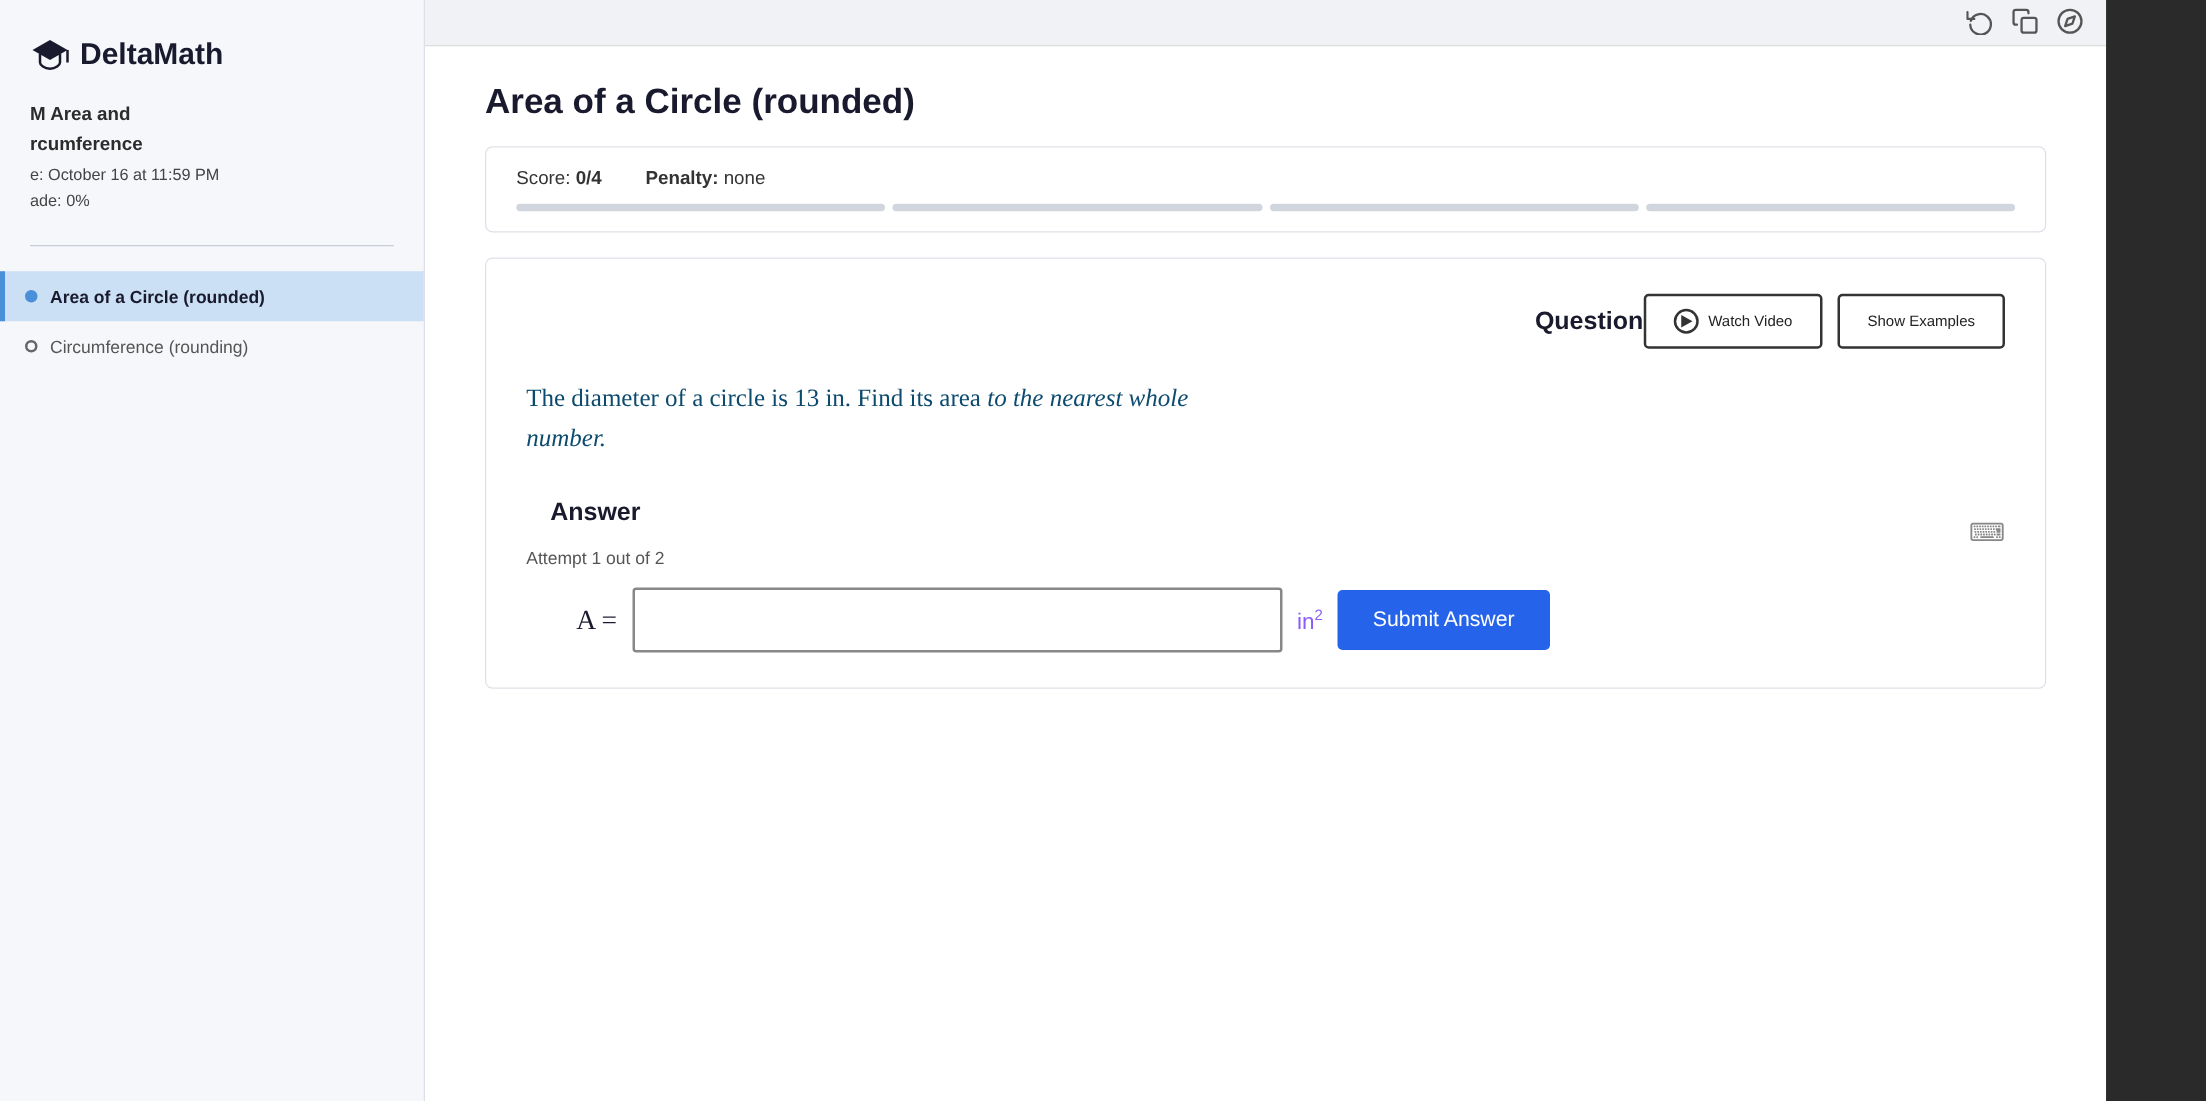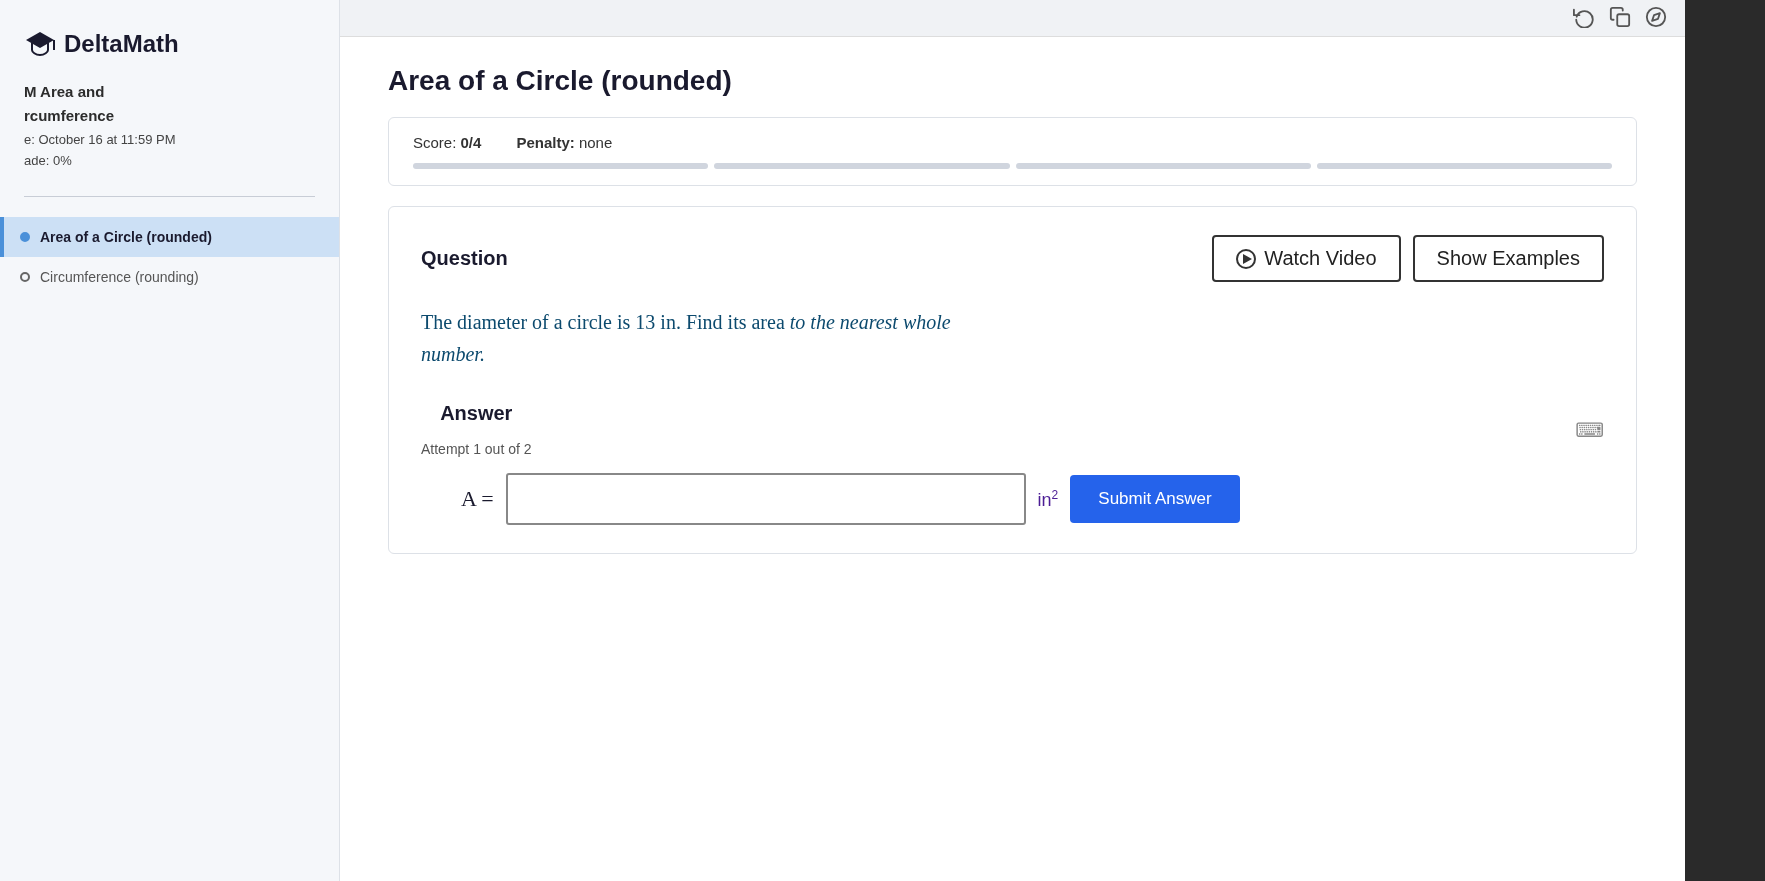--- a/index.html
+++ b/index.html
@@ -181,21 +181,21 @@
       margin: 0 48px 20px 48px;
       border: 1px solid #dde1e7;
       border-radius: 6px;
       padding: 28px 32px;
       background: #fff;
     }
 
     .question-header {
       display: flex;
       align-items: center;
-      justify-content: space-between;
+      justify-content: flex-end;
       margin-bottom: 24px;
     }
 
     .question-label {
       font-size: 20px;
       font-weight: bold;
       font-family: Arial, sans-serif;
       color: #1a1a2e;
     }
 
@@ -204,21 +204,21 @@
       gap: 12px;
     }
 
     .btn-watch, .btn-examples {
       display: flex;
       align-items: center;
       gap: 8px;
       border: 2px solid #333;
       background: #fff;
       padding: 10px 22px;
-      font-size: 20px;
+      font-size: 12px;
       font-family: Arial, sans-serif;
       cursor: pointer;
       border-radius: 4px;
       color: #222;
       font-weight: normal;
     }
 
     .play-circle {
       width: 20px;
       height: 20px;
@@ -310,21 +310,21 @@
       border: 2px solid #888;
       border-radius: 3px;
       font-size: 18px;
       padding: 8px 12px;
       outline: none;
       font-family: Arial, sans-serif;
     }
 
     .unit-label {
       font-size: 18px;
-      color: #4c1d95;
+      color: #8b5cf6;
       font-family: Arial, sans-serif;
       white-space: nowrap;
     }
 
     sup {
       font-size: 12px;
     }
 
     .submit-btn {
       background: #2563eb;

